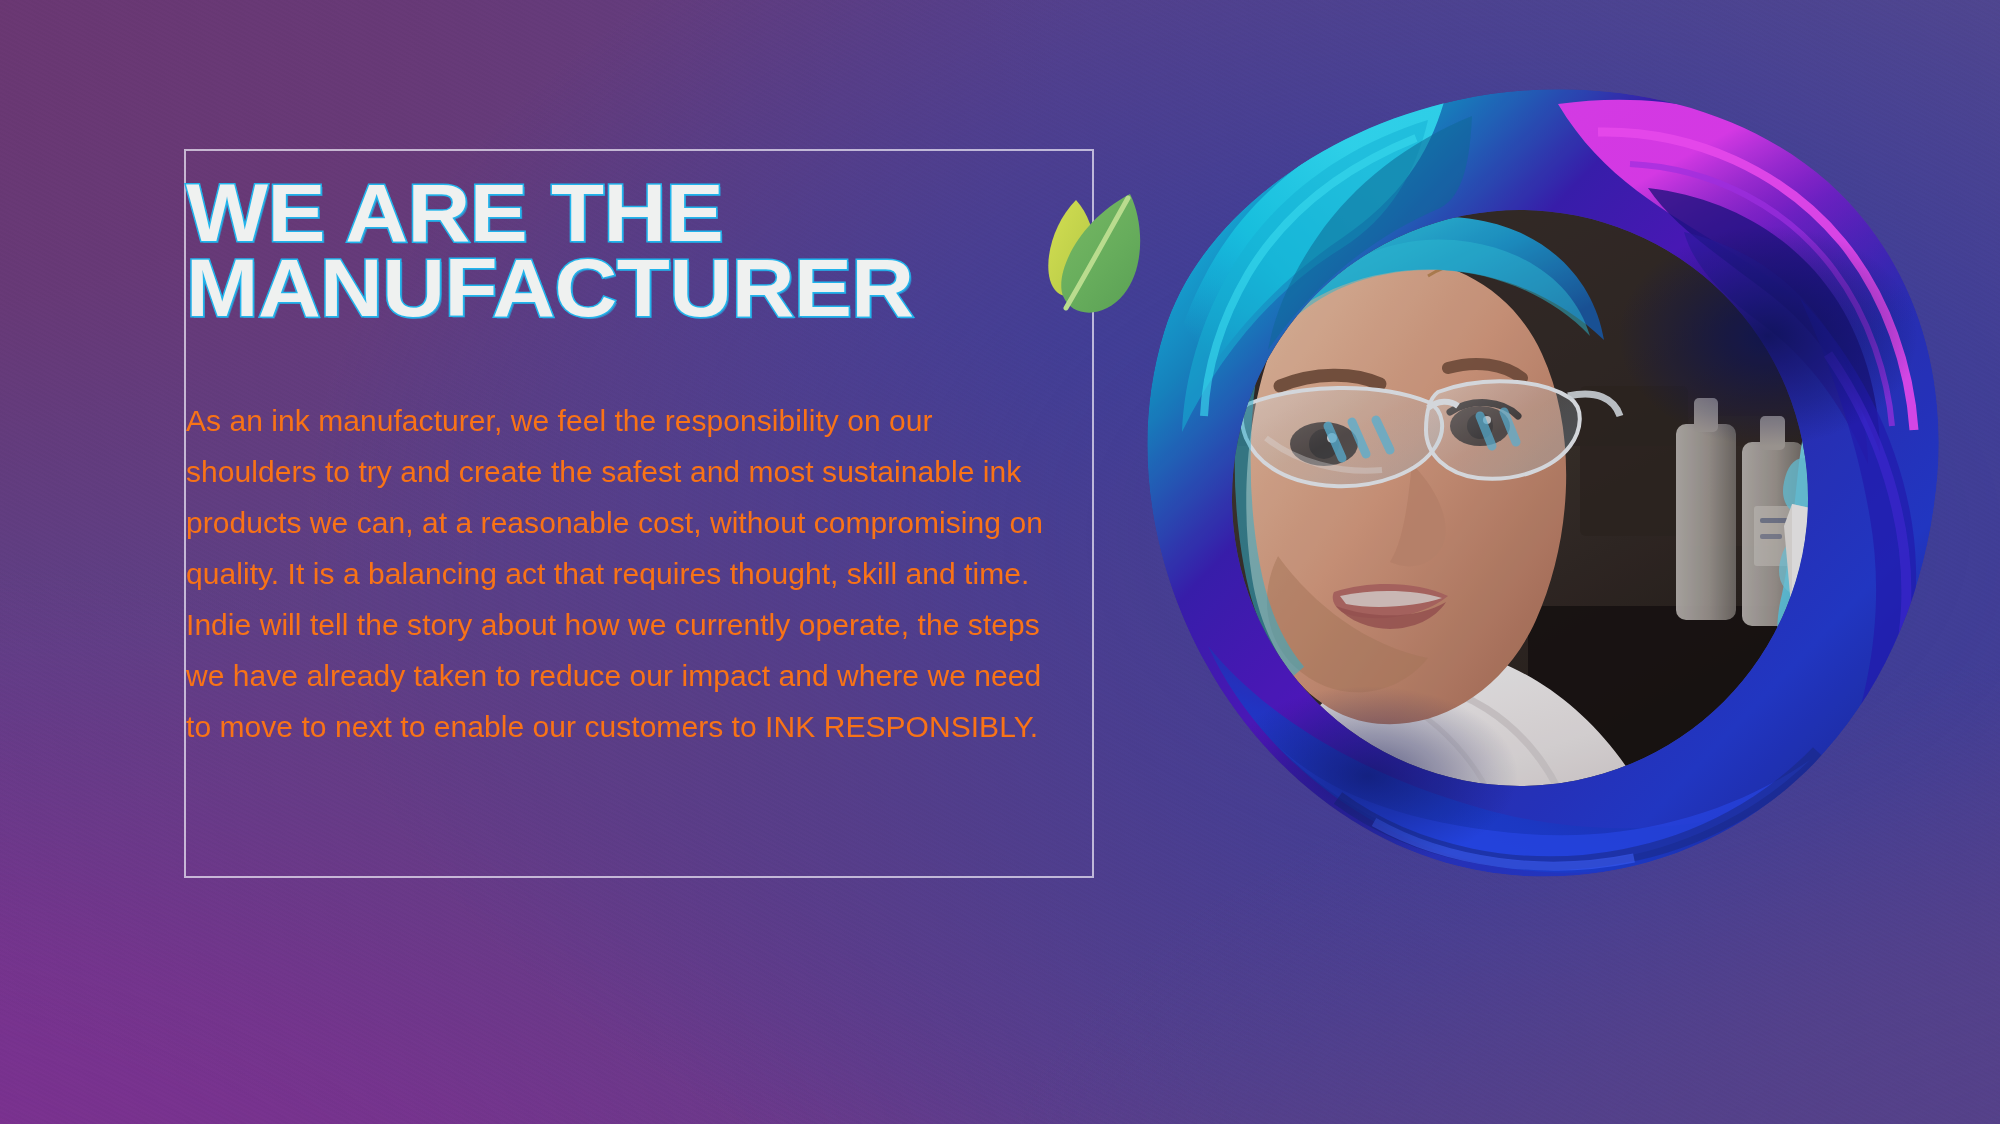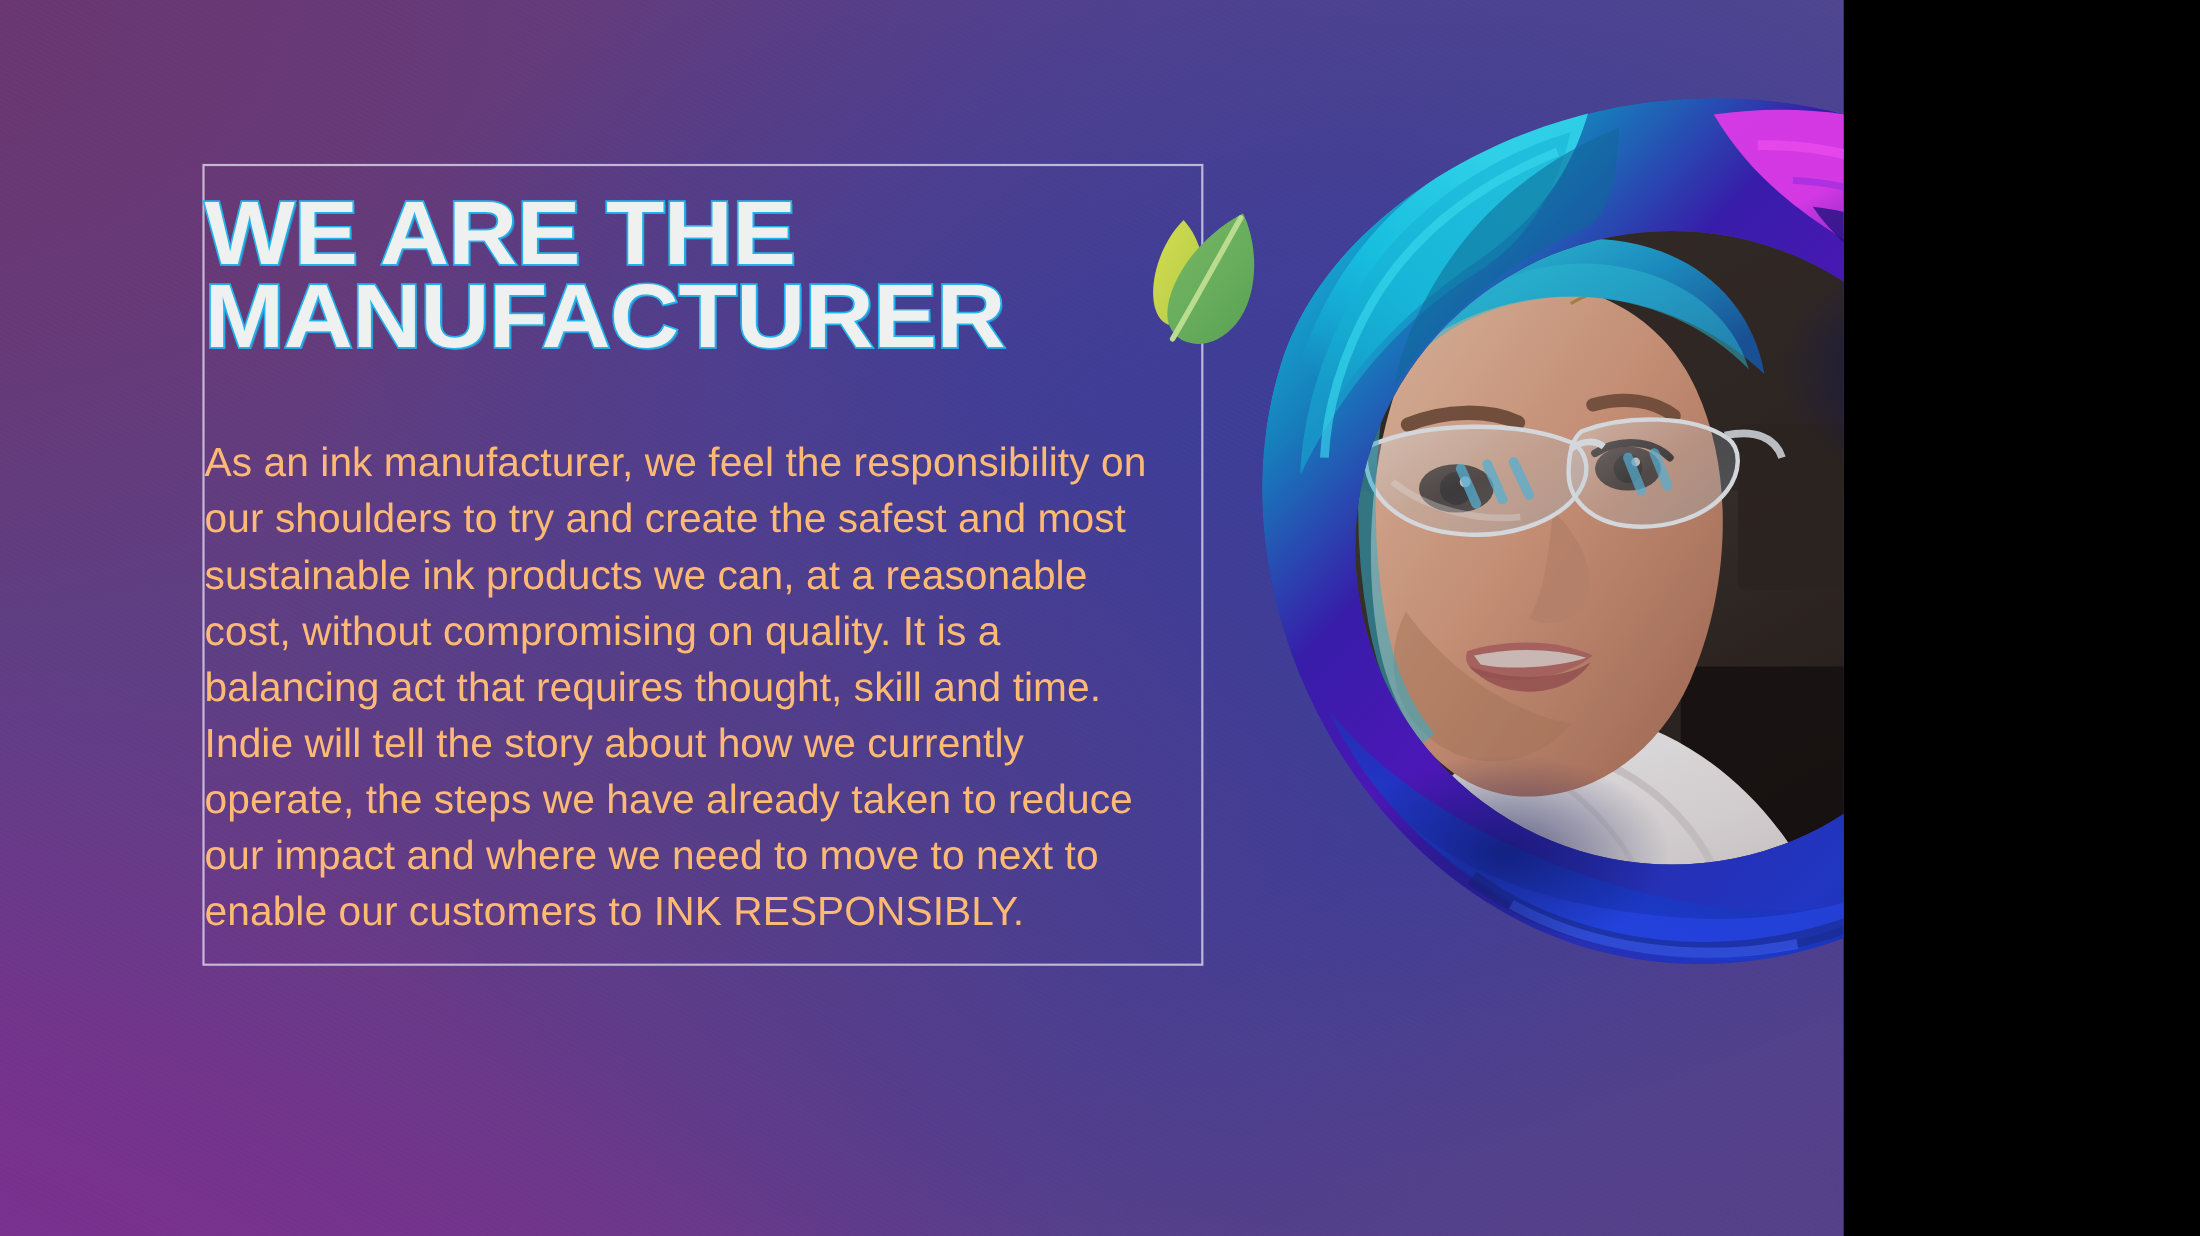--- a/index.html
+++ b/index.html
@@ -3,21 +3,21 @@
 <meta charset="utf-8">
 <title>We Are The Manufacturer</title>
 <style>
   html, body {
     margin: 0;
     padding: 0;
     background: #000;
   }
   #stage {
     position: relative;
-    width: 1676px;
+    width: 2000px;
     height: 1124px;
     overflow: hidden;
     font-family: "Liberation Sans", sans-serif;
     -webkit-font-smoothing: antialiased;
   }
 
   
   .bg-base {
     position: absolute;
     inset: 0;
@@ -87,23 +87,23 @@
   }
 
   .body-copy {
     position: absolute;
     left: 186px;
     top: 395px;
     width: 872px;
     margin: 0;
     font-family: "Liberation Sans", sans-serif;
     font-weight: 400;
-    font-size: 37px;
+    font-size: 30px;
     line-height: 51px;
-    color: #fdba74;
+    color: #f97316;
     letter-spacing: 0.05px;
     z-index: 3;
   }
 
   
   .leaf-mark {
     position: absolute;
     left: 1044px;
     top: 182px;
     width: 108px;

